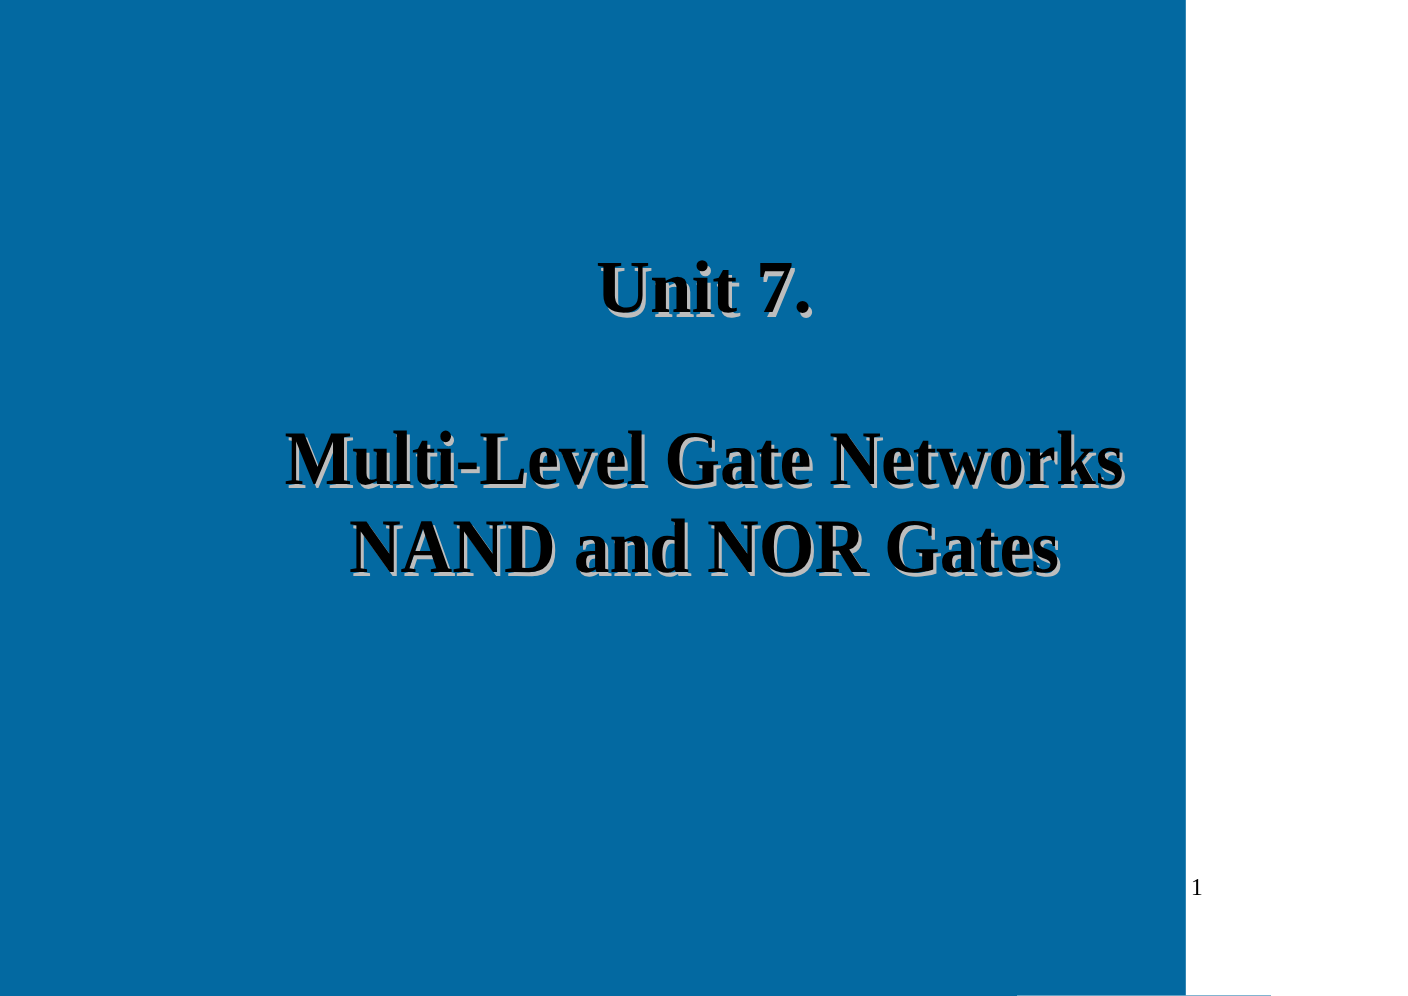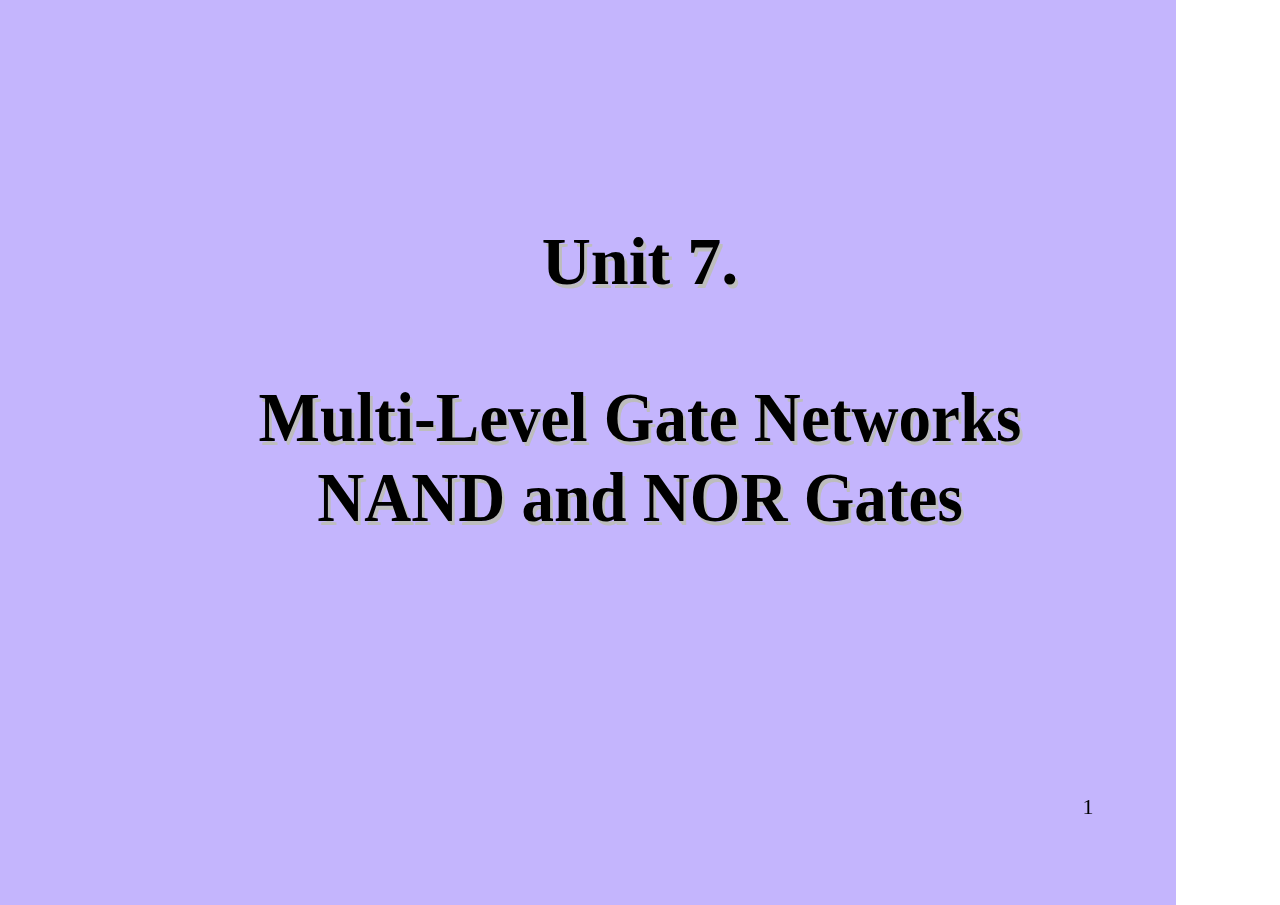--- a/index.html
+++ b/index.html
@@ -11,23 +11,23 @@
     width: 1280px;
     height: 905px;
     background: #ffffff;
     font-family: "Liberation Serif", "DejaVu Serif", serif;
     overflow: hidden;
     position: relative;
   }
 
   .slide {
     position: relative;
-    width: 1176px;
+    width: 1078px;
     height: 905px;
-    background: #c4b5fd;
+    background: #0369a1;
   }
 
   
   .title-block {
     position: absolute;
     left: 0;
     top: 222px;
     width: 1280px;
     text-align: center;
   }

